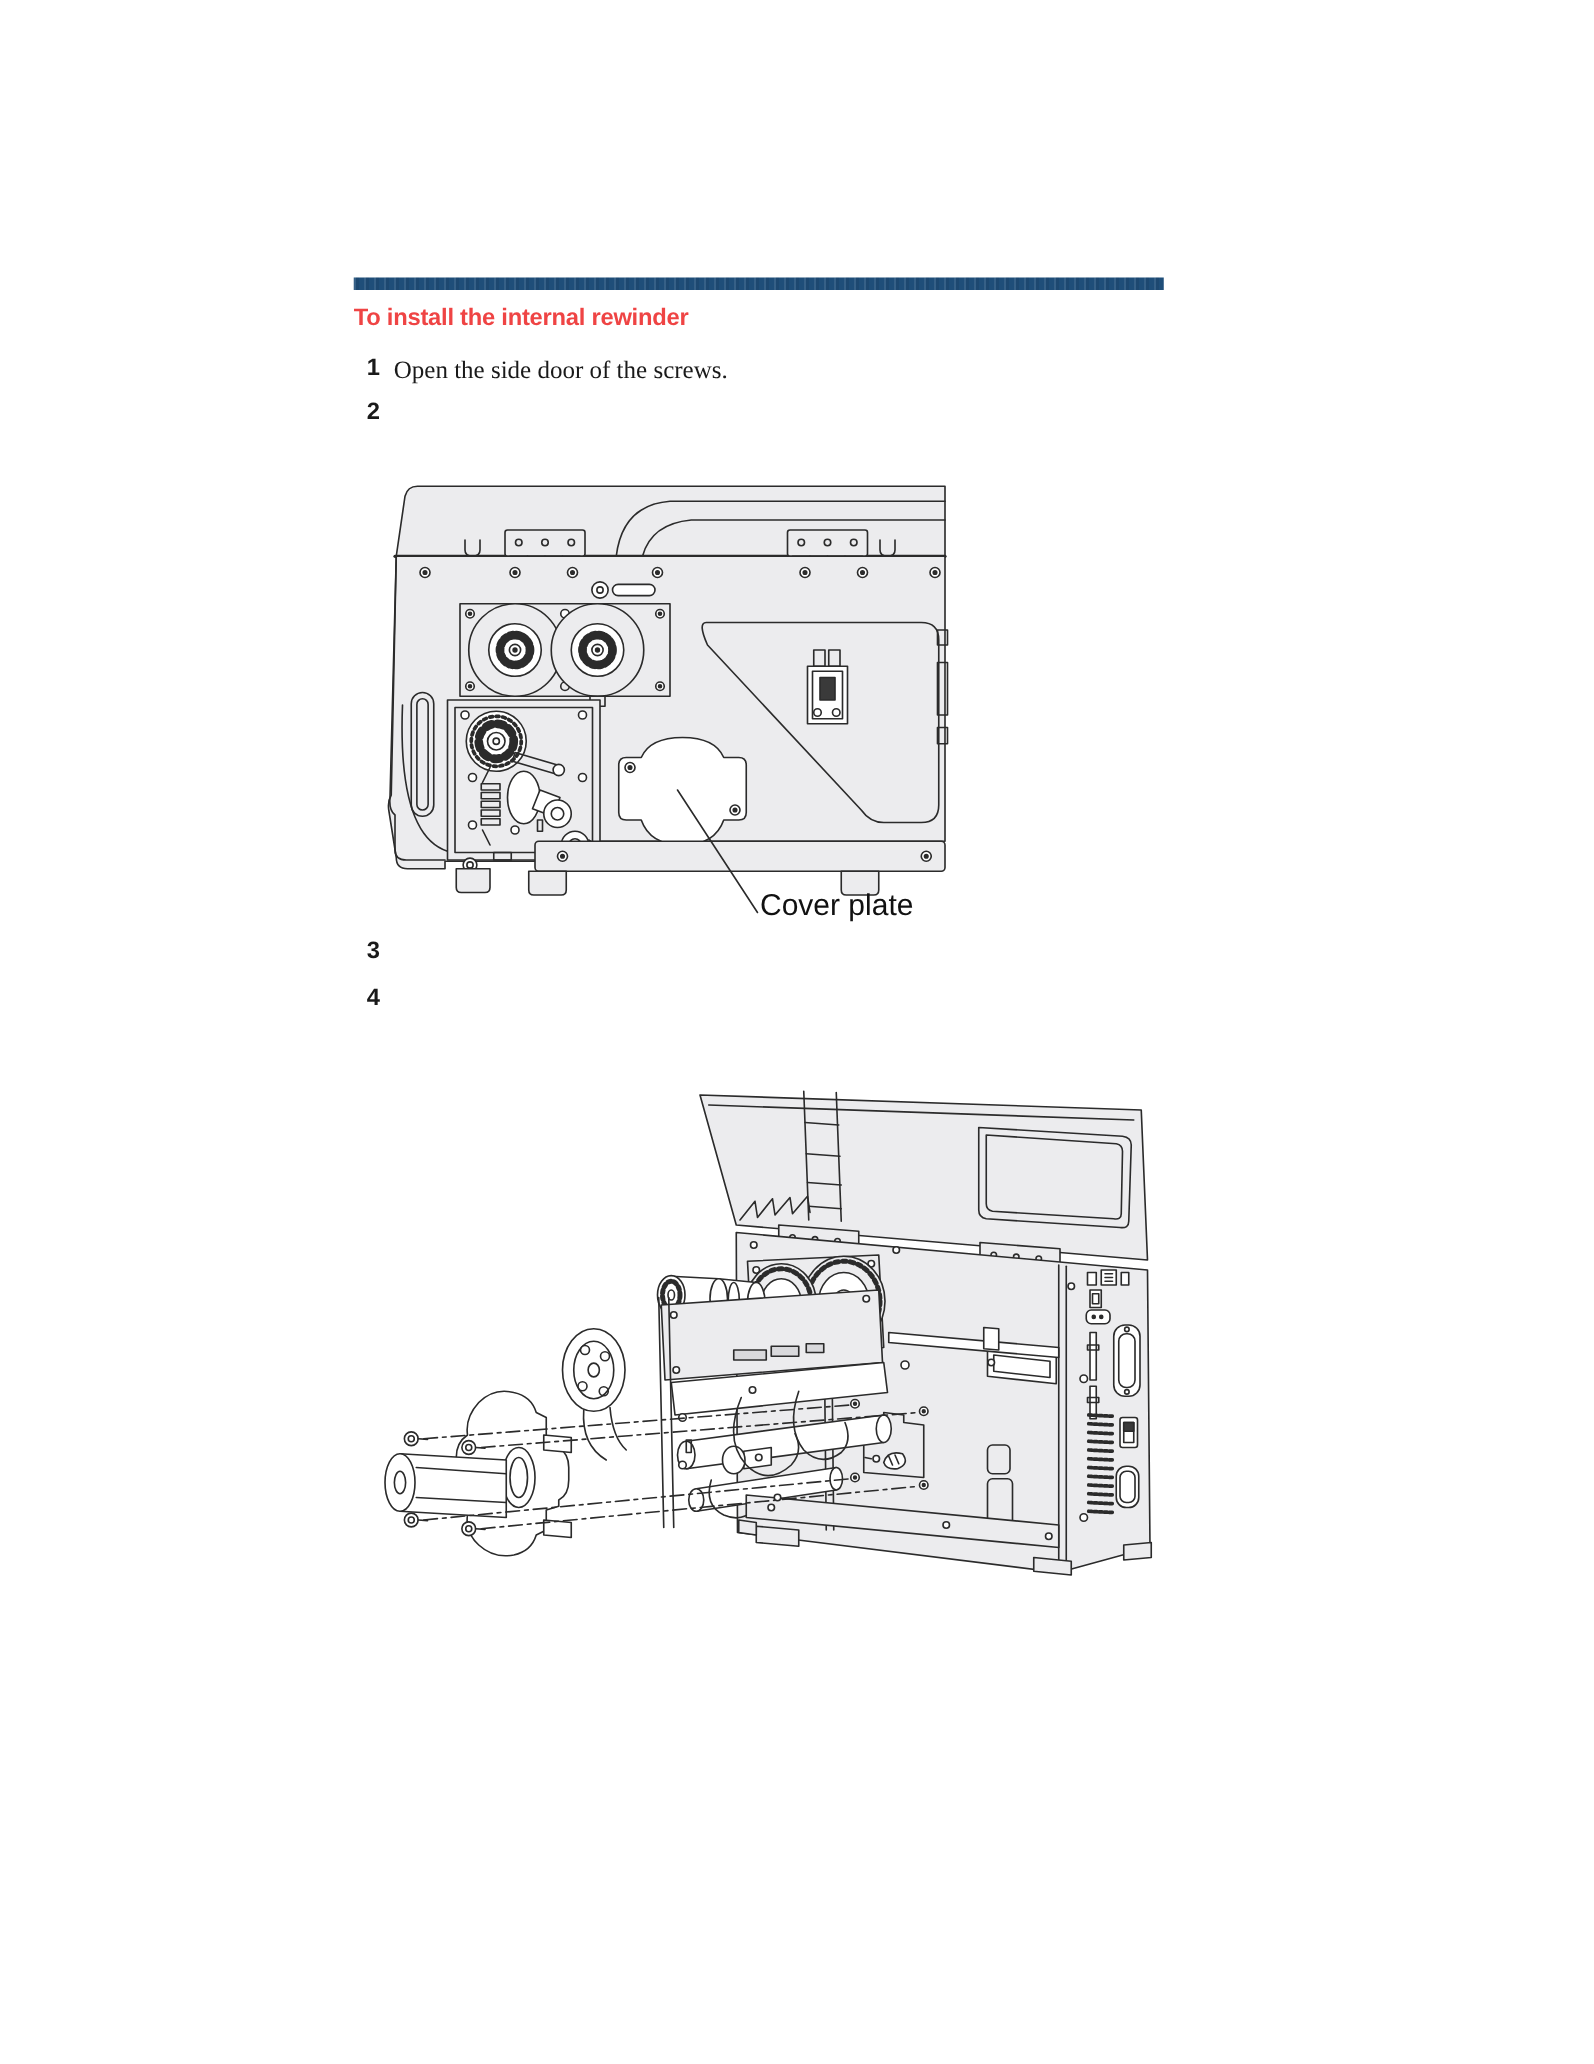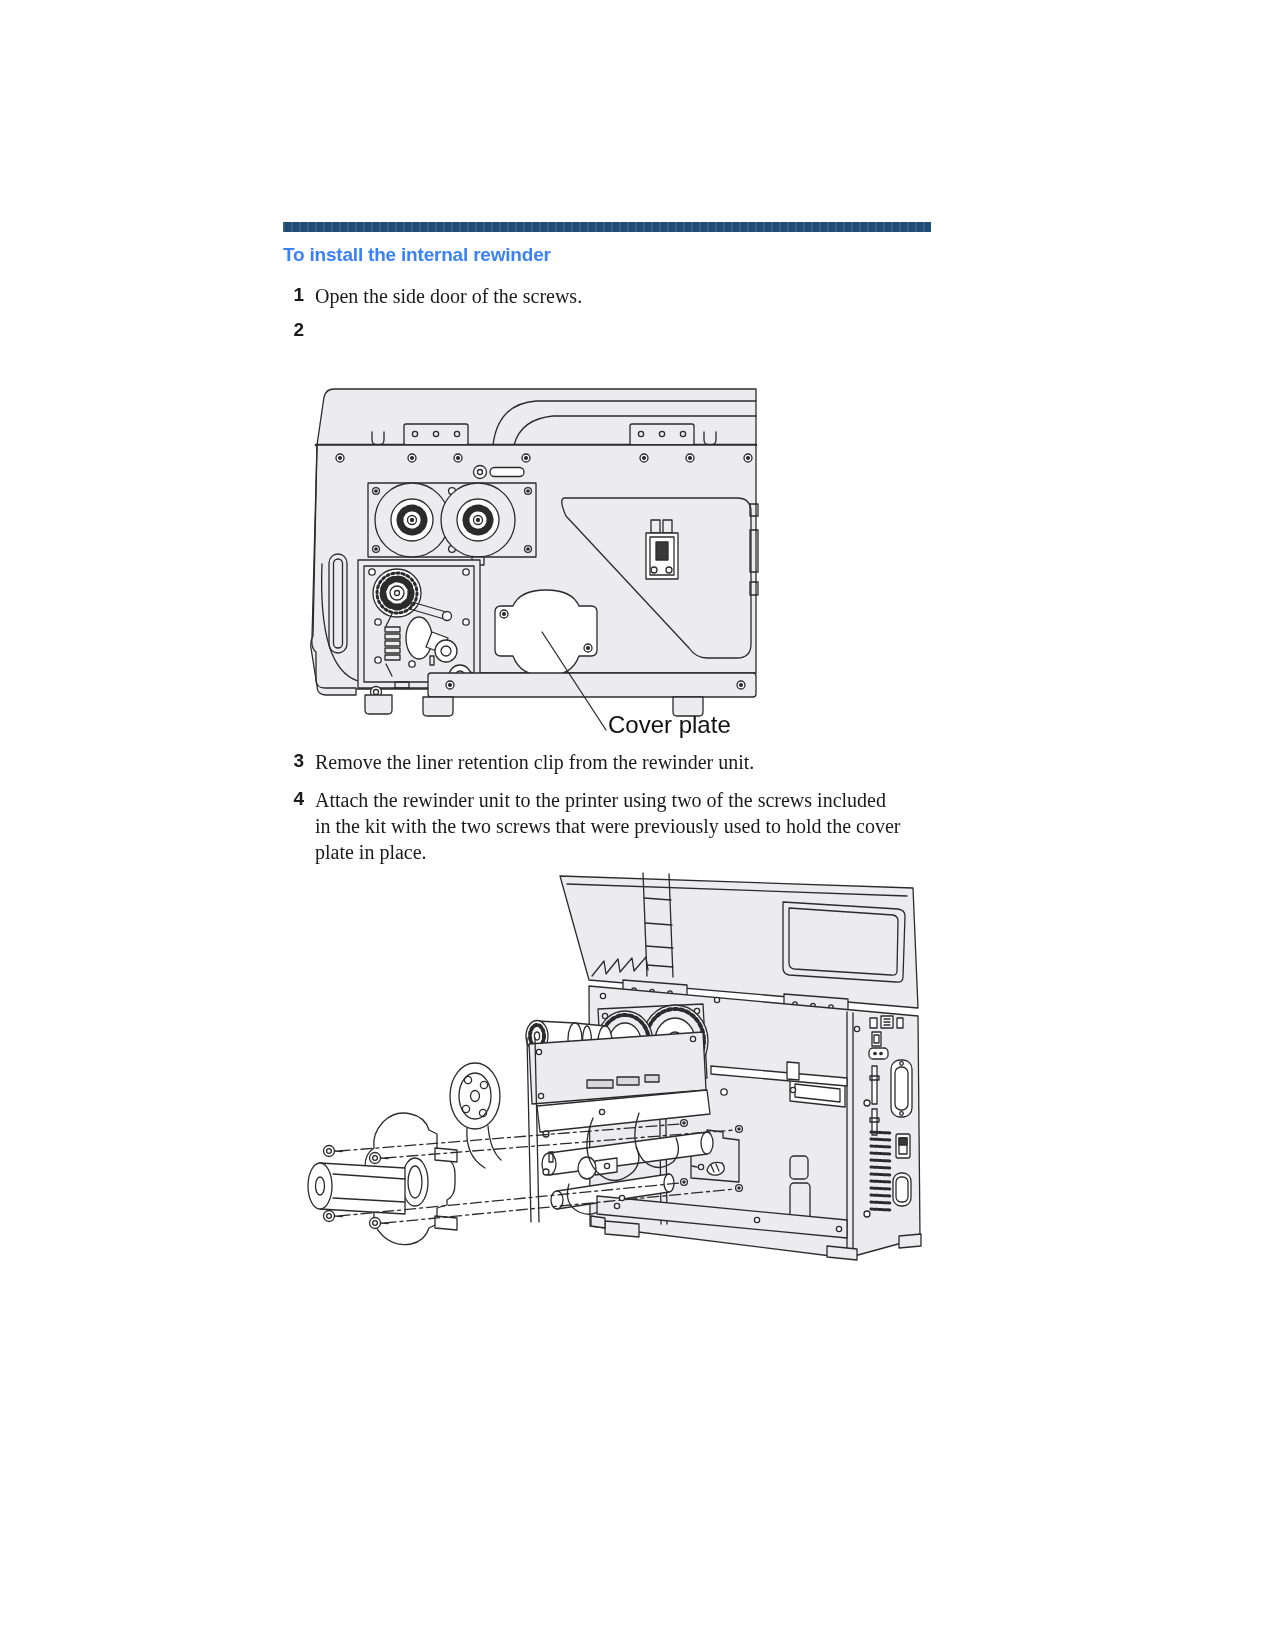--- a/index.html
+++ b/index.html
@@ -1,21 +1,21 @@
 <!DOCTYPE html>
 <html><head>
 <meta charset="utf-8">
 <style>
   html,body{margin:0;padding:0;background:#ffffff;}
   #page{position:relative;width:1275px;height:1651px;background:#ffffff;overflow:hidden;
         font-family:"Liberation Serif",serif;color:#1a1a1a;}
   .rule{position:absolute;left:283px;top:222px;width:648px;height:10px;background:#1f4e79;
         background-image:repeating-linear-gradient(90deg,rgba(255,255,255,0.10) 0 2px,rgba(0,0,0,0.08) 2px 4px,transparent 4px 8px);}
   .heading{position:absolute;left:283px;top:244px;font-family:"Liberation Sans",sans-serif;
-        font-weight:bold;font-size:19px;letter-spacing:-0.2px;color:#3b82f6;}
+        font-weight:bold;font-size:19px;letter-spacing:-0.2px;color:#ef4444;}
   .step{position:absolute;left:283px;width:660px;display:flex;align-items:flex-start;}
   .step-num{font-family:"Liberation Sans",sans-serif;font-weight:bold;font-size:19px;
         width:21px;text-align:right;flex:0 0 21px;padding-top:1px;}
   .step-text{margin-left:11px;font-size:20px;line-height:1.3;white-space:pre-wrap;}
   .fig{position:absolute;}
   .fig svg{display:block;}
   .callout{position:absolute;left:608px;top:711px;font-family:"Liberation Sans",sans-serif;
         font-size:24px;color:#111;}
   .ln{stroke:#2b2b2b;stroke-width:1.3;fill:none;stroke-linejoin:round;stroke-linecap:round;}
   .fillg{fill:#ececee;}
@@ -223,28 +223,24 @@
 
         <line x1="242" y1="246" x2="306" y2="344"></line>
       </g>
     </svg>
   </div>
 
   <div class="callout">Cover plate</div>
 
   <div class="step" style="top:749px;">
     <div class="step-num">3</div>
-    <div class="step-text">Remove the liner retention clip from the rewinder unit.</div>
   </div>
 
   <div class="step" style="top:787px;">
     <div class="step-num">4</div>
-    <div class="step-text">Attach the rewinder unit to the printer using two of the screws included
-in the kit with the two screws that were previously used to hold the cover
-plate in place.</div>
   </div>
 
   <div class="fig" style="left:287px;top:866px;">
     <svg width="640" height="398" viewBox="0 0 640 398">
       <g class="ln">
 
         <g>
           <path class="fillg" d="M273,10 L626,22 L631,142 L302,114 Z"></path>
           <path d="M280,18 L620,30"></path>
           <path d="M496,36 L611,43 Q618,44 618,50 L616,111 Q616,117 609,116 L502,109 Q496,108 496,102 Z"></path>

